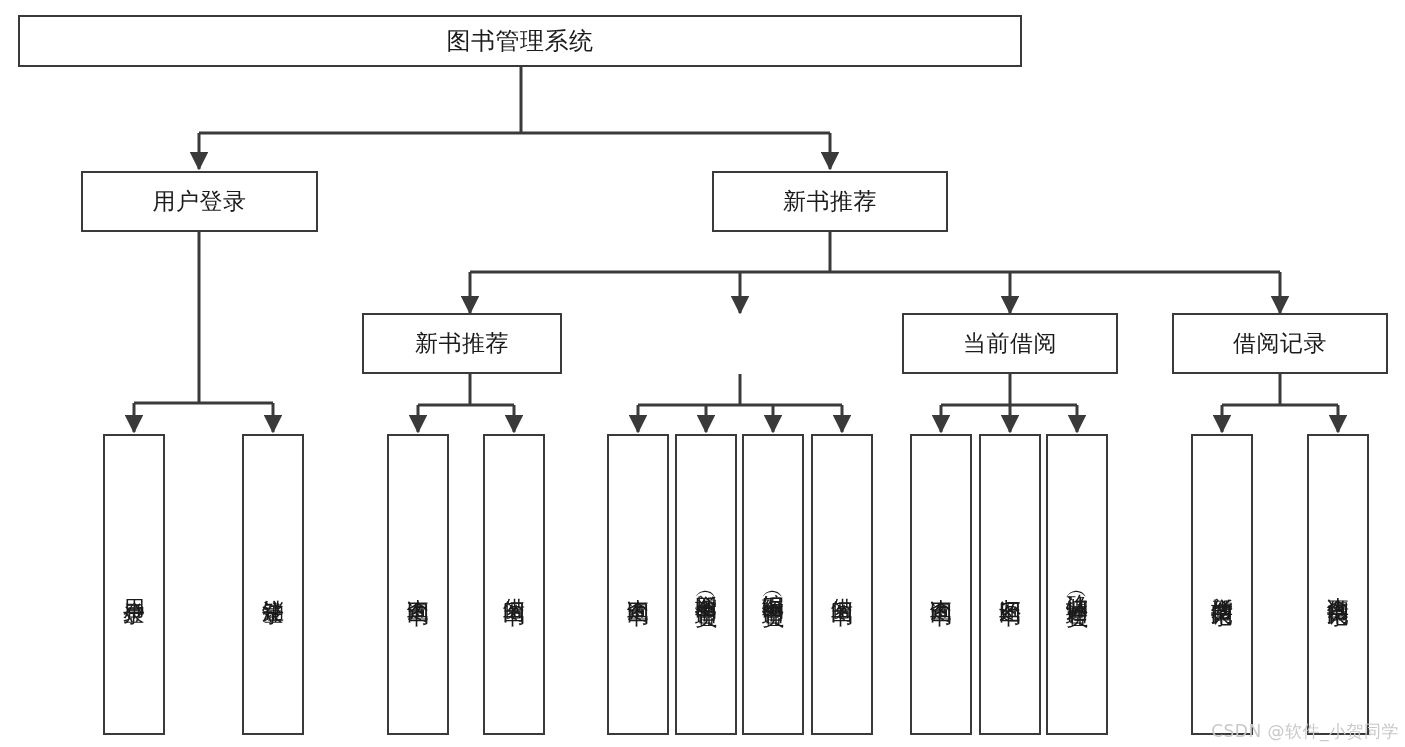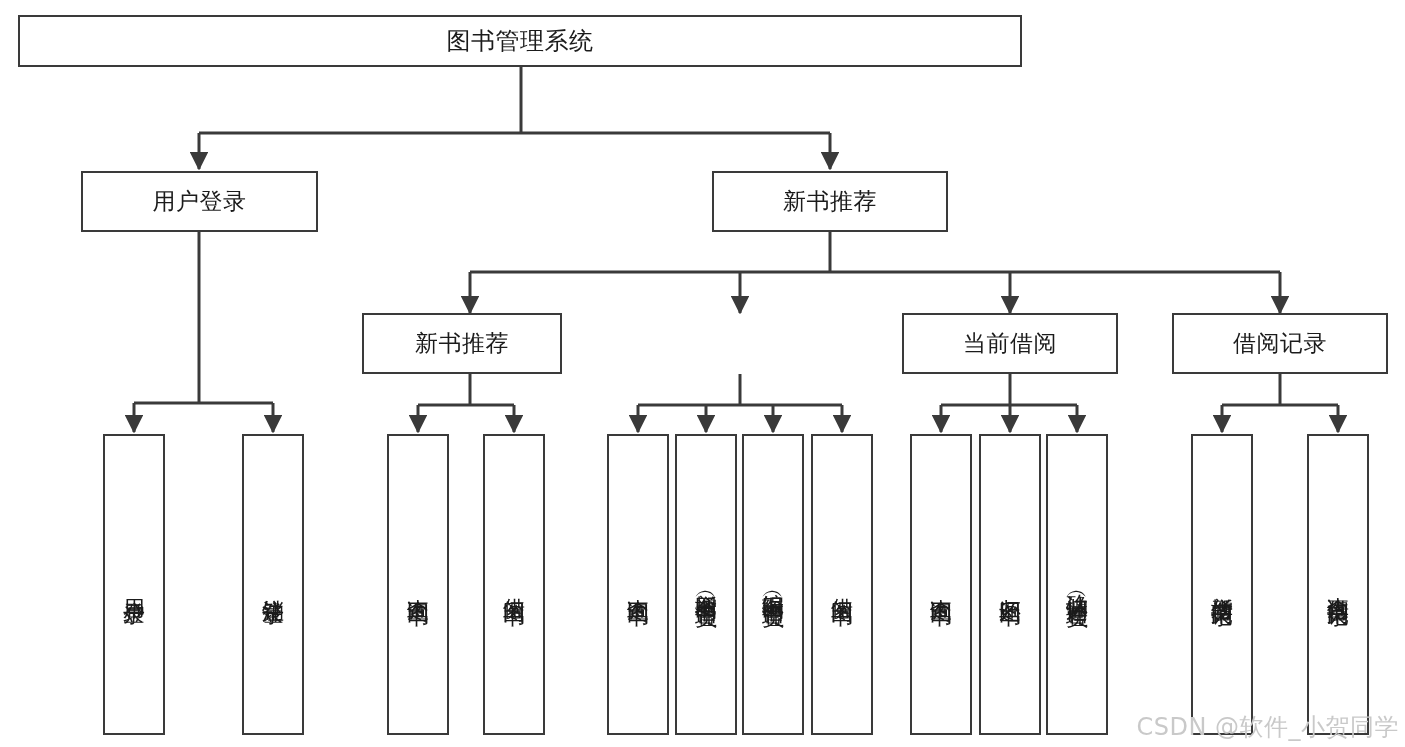--- a/index.html
+++ b/index.html
@@ -61,21 +61,21 @@
     font-size: 22px;
     line-height: 1.28;
     letter-spacing: 2px;
     white-space: pre-line;
     max-height: 100%;
   }
   .watermark {
     position: absolute;
     right: 6px;
     bottom: 4px;
-    font-size: 24px;
+    font-size: 17px;
     color: #c9c9c9;
     letter-spacing: 0.5px;
     white-space: nowrap;
     font-family: "DejaVu Sans", "Liberation Sans", sans-serif;
   }
 </style>
 </head>
 <body>
 
 <div id="canvas">

